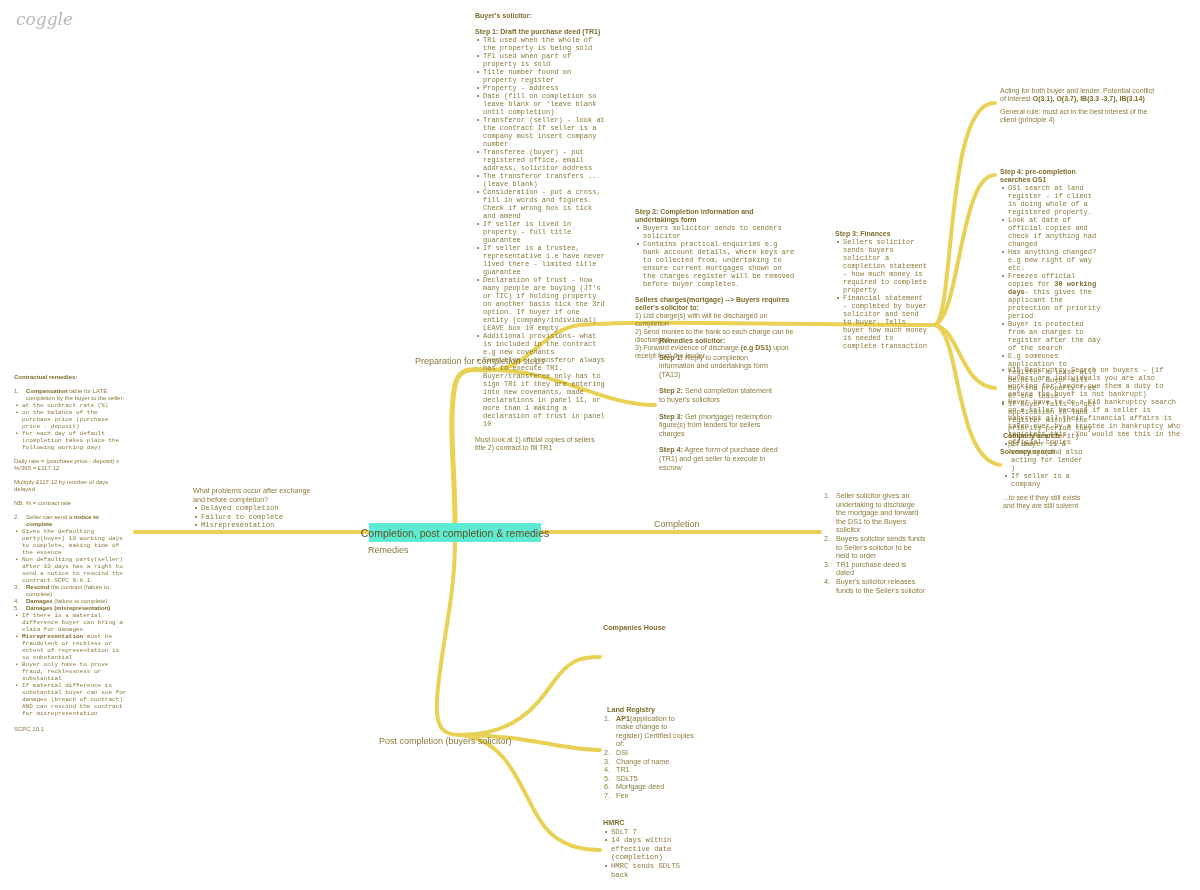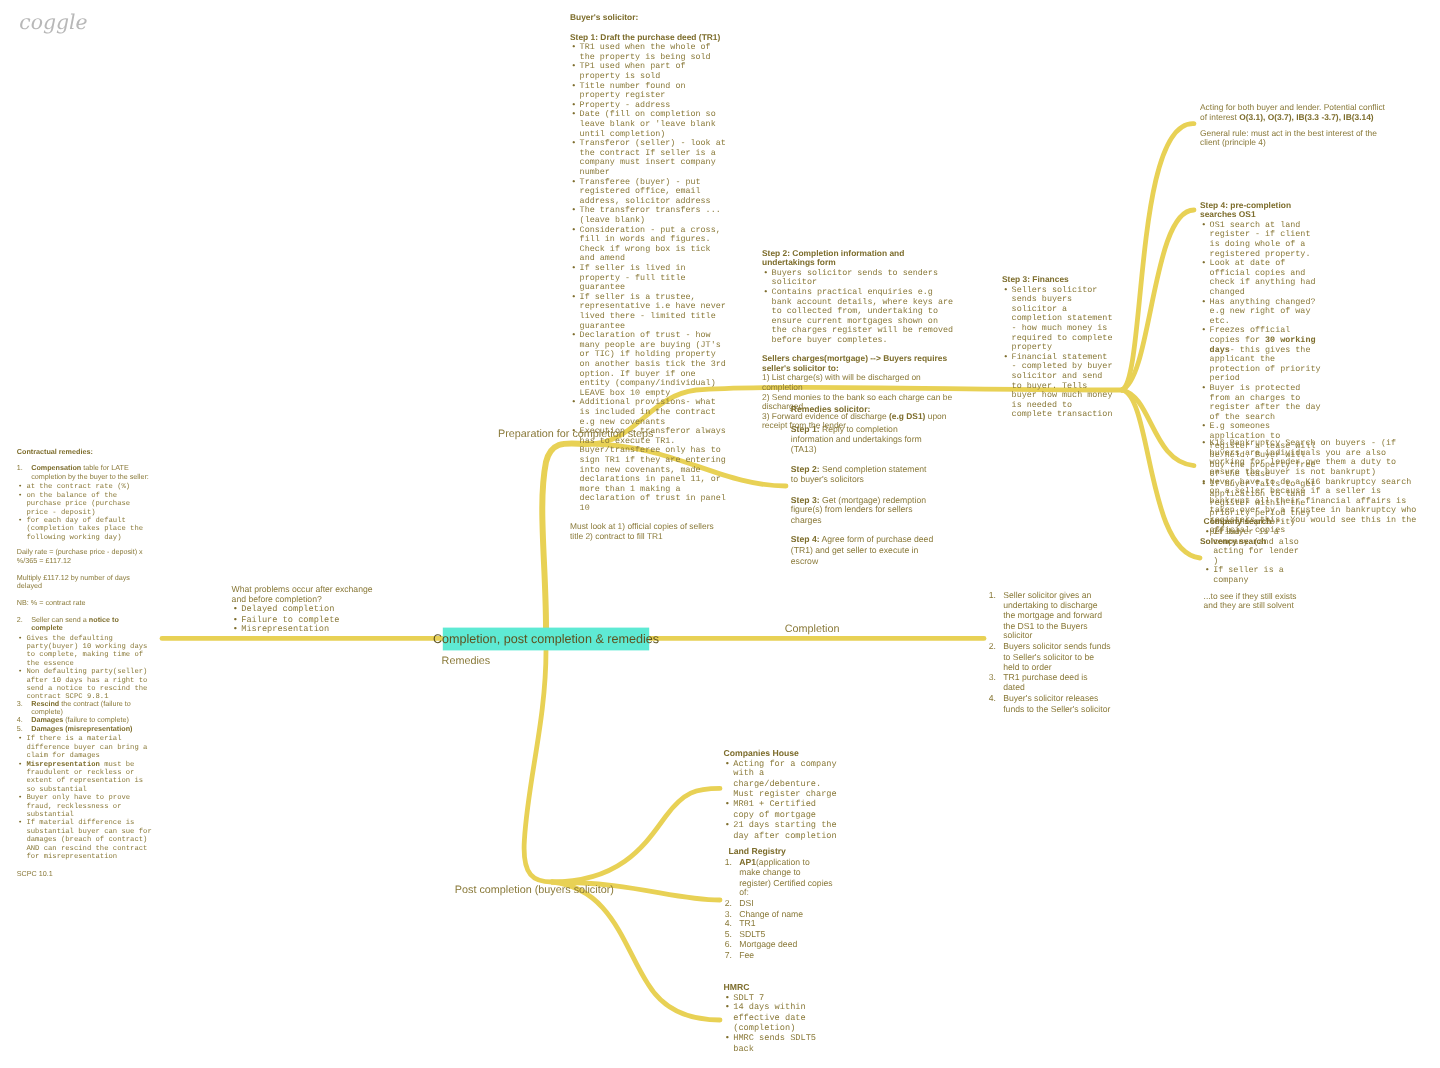--- a/index.html
+++ b/index.html
@@ -204,25 +204,20 @@
     <li><b>Misrepresentation</b><span> must be fraudulent or reckless or extent of representation is so substantial</span></li>
     <li>Buyer only have to prove fraud, recklessness or substantial</li>
     <li>If material difference is substantial buyer can sue for damages (breach of contract) AND can rescind the contract for misrepresentation</li>
   </ul>
   <div class="gap" style="height:9px"></div>
   <div>SCPC 10.1</div>
 </div>
 
 <div class="node mid" style="left:603px;top:624px;width:96px;">
   <div class="h">Companies House</div>
-  <ul>
-    <li>Acting for a company with a charge/debenture. Must register charge</li>
-    <li>MR01 + Certified copy of mortgage</li>
-    <li>21 days starting the day after completion</li>
-  </ul>
 </div>
 
 <div class="node mid" style="left:604px;top:706px;width:90px;">
   <div class="h" style="padding-left:3px">Land Registry</div>
   <ol>
     <li><span class="num">1.</span><b>AP1</b><span>(application to make change to register) Certified copies of:</span></li>
     <li><span class="num">2.</span><span>DSI</span></li>
     <li><span class="num">3.</span><span>Change of name</span></li>
     <li><span class="num">4.</span><span>TR1</span></li>
     <li><span class="num">5.</span><span>SDLT5</span></li>

